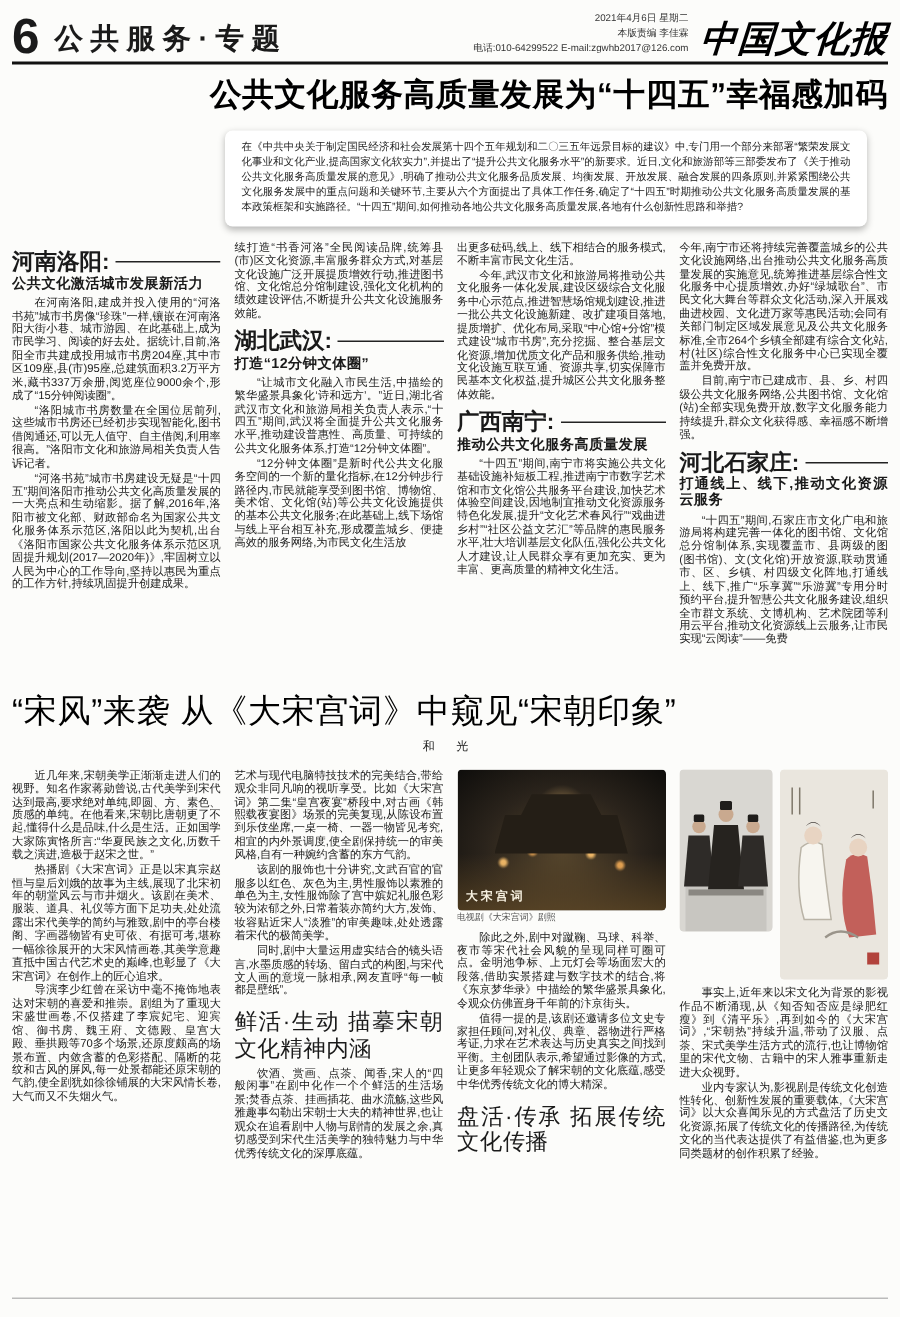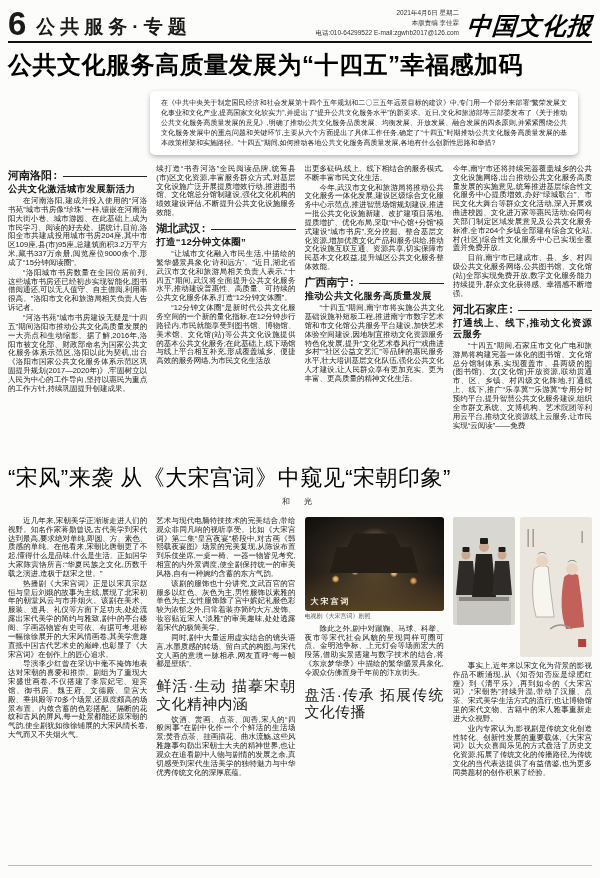--- a/index.html
+++ b/index.html
@@ -19,33 +19,33 @@
     border-bottom:2px solid #111;padding-bottom:3px;}
   .mh-left{display:flex;align-items:flex-end;gap:10px;}
   .page-number{font-size:33px;font-weight:900;line-height:.85;}
   .section-title{font-size:19px;font-weight:900;letter-spacing:5px;line-height:1;padding-bottom:2px;}
   .mh-right{display:flex;align-items:flex-end;gap:8px;}
   .mh-meta{text-align:right;font-size:6.5px;color:#333;line-height:1.55;}
   .paper-logo{font-family:"DejaVu Serif",serif;font-style:italic;font-weight:bold;
     font-size:24px;letter-spacing:1px;line-height:1;color:#000;transform:skewX(-4deg);}
   
   .kicker{margin-top:11px;font-size:12px;font-weight:bold;letter-spacing:1px;}
-  .headline1{font-size:24px;font-weight:900;text-align:left;letter-spacing:.5px;
+  .headline1{font-size:21px;font-weight:900;text-align:right;letter-spacing:.5px;
     margin:6px 0 10px;color:#000;}
   .lead-box{margin-left:142px;width:428px;background:#fff;border-radius:5px;
     box-shadow:0 2px 5px rgba(0,0,0,.28);padding:7px 11px;
     font-size:7px;line-height:1.42;text-align:justify;color:#222;box-sizing:border-box;}
   
   .cols{display:flex;gap:9px;margin-top:10px;}
   .cols .col{flex:1;min-width:0;font-size:7.5px;line-height:1.18;text-align:justify;overflow:hidden;}
   .cols-a1{height:282px;}
   .col p{margin:0 0 1px;text-indent:2em;}
   .col p.cont{text-indent:0;}
   .subhead{margin:5px 0 3px;}
-  .sub-city{font-weight:bold;font-size:11px;display:flex;align-items:center;gap:4px;font-family:Liberation Mono, monospace;}
+  .sub-city{font-weight:bold;font-size:15px;display:flex;align-items:center;gap:4px;}
   .sub-city::after{content:"";flex:1;border-top:1px solid #222;}
   .sub-title{font-weight:bold;font-size:9.5px;margin-top:0;letter-spacing:.3px;}
   .crosshead{font-weight:normal;font-size:15px;margin:8px 0 3px;letter-spacing:.3px;}
   
   .headline2{font-size:22px;font-weight:400;letter-spacing:.5px;
     margin:16px 0 3px;color:#000;}
   .byline{text-align:center;font-size:8px;letter-spacing:6px;margin-bottom:9px;}
   .cols-a2{height:352px;}
   
   .img-a{position:relative;width:100%;height:94px;border-radius:3px;overflow:hidden;
@@ -150,20 +150,21 @@
 
     <div class="col">
       <div class="img-a">
         <div class="roof"></div>
         <div class="glow"></div>
         <div class="img-overlay">大宋宫词</div>
       </div>
       <div class="caption">电视剧《大宋宫词》剧照</div>
       <div>
           <p>除此之外,剧中对蹴鞠、马球、科举、夜市等宋代社会风貌的呈现同样可圈可点。金明池争标、上元灯会等场面宏大的段落,借助实景搭建与数字技术的结合,将《东京梦华录》中描绘的繁华盛景具象化,令观众仿佛置身千年前的汴京街头。</p>
+          <p>值得一提的是,该剧还邀请多位文史专家担任顾问,对礼仪、典章、器物进行严格考证,力求在艺术表达与历史真实之间找到平衡。主创团队表示,希望通过影像的方式,让更多年轻观众了解宋朝的文化底蕴,感受中华优秀传统文化的博大精深。</p>
           <div class="crosshead">盘活·传承  拓展传统文化传播</div>
         </div>
     </div>
 
     <div class="col">
       <div class="img-row">
         <div class="img-b">
           <svg viewBox="0 0 62 108" xmlns="http://www.w3.org/2000/svg">
             <rect width="62" height="108" fill="#d9d7d2"></rect>
             <rect x="4" y="70" width="54" height="38" fill="#c8c6c1"></rect>

